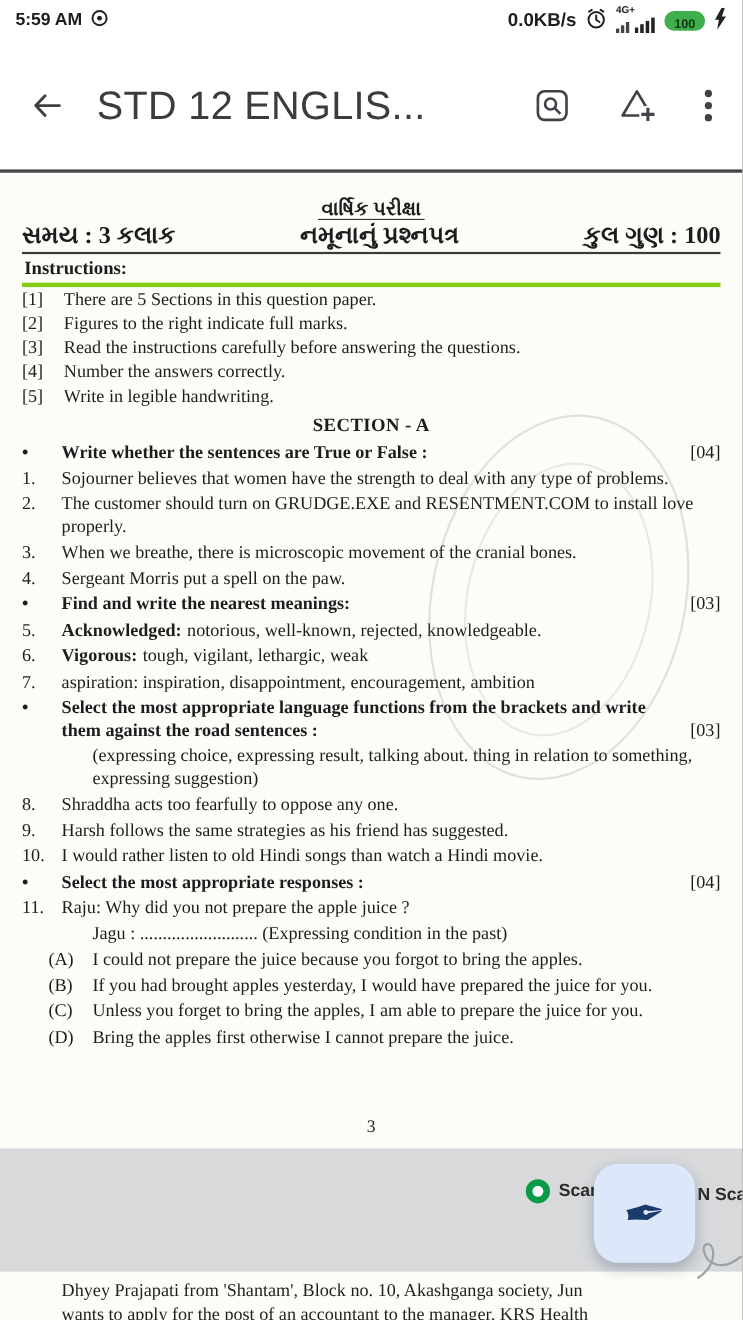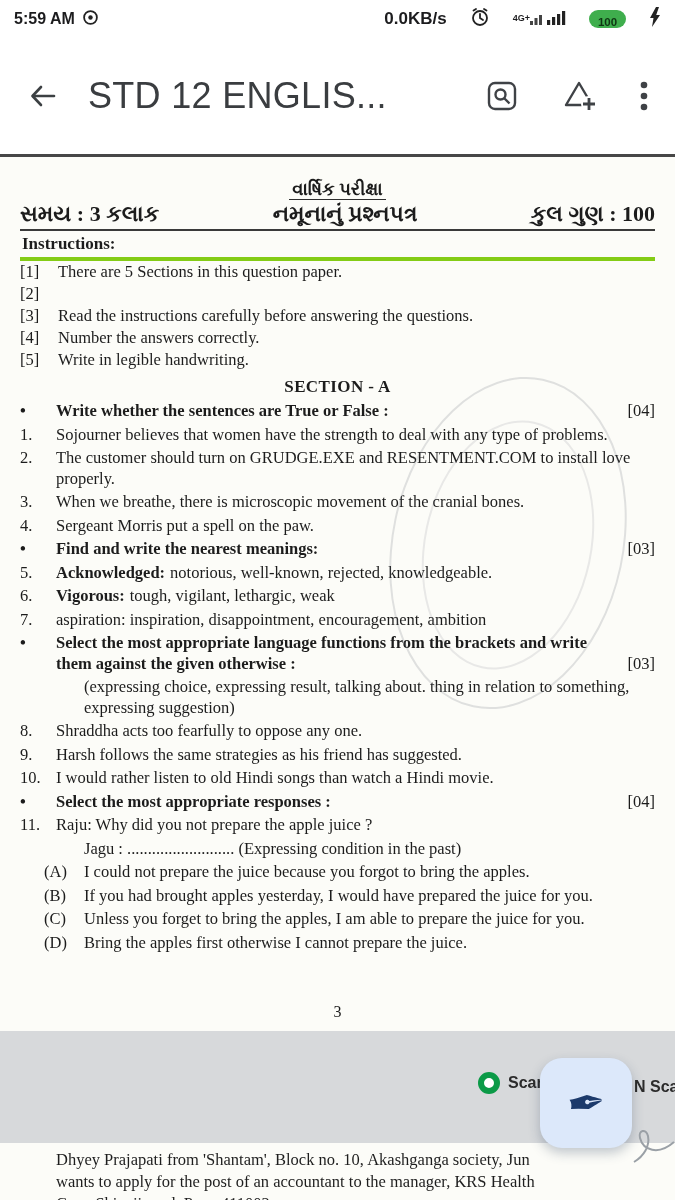--- a/index.html
+++ b/index.html
@@ -4,22 +4,22 @@
 <style>
   *{margin:0;padding:0;box-sizing:border-box}
   html,body{background:#8a8a8a}
   .phone{width:675px;height:1200px;background:#fff;position:relative;overflow:hidden;
          font-family:"Liberation Sans",sans-serif;display:flex;flex-direction:column;margin:0 auto}
 
   
   .status-bar{height:38px;flex:none;display:flex;align-items:center;justify-content:space-between;
               padding:0 14px;color:#1c1c1e;background:#fff}
   .sb-left{display:flex;align-items:center;gap:7px;font-size:16px;font-weight:700}
-  .sb-right{display:flex;align-items:center;gap:23px;font-size:17px;font-weight:700}
-  .net{display:flex;flex-direction:row;align-items:center;line-height:1}
+  .sb-right{display:flex;align-items:center;gap:8px;font-size:17px;font-weight:700}
+  .net{display:flex;flex-direction:column;align-items:flex-start;line-height:1}
   .net-label{font-size:9px;font-weight:700;margin-bottom:1px}
   .sig-row{display:flex;align-items:flex-end;gap:4px}
   .battery{width:37px;height:18px;border-radius:9px;background:#3fae4d;display:flex;align-items:flex-end;
            justify-content:center;font-size:11.5px;font-weight:700;color:#0e3512}
 
   
   .app-bar{height:116px;flex:none;display:flex;align-items:center;padding:0 26px;background:#fff}
   .back-btn{width:34px;height:34px;flex:none;display:flex;align-items:center;justify-content:center;cursor:pointer}
   .app-title{flex:1;font-size:36px;color:#3a3d40;margin-left:28px;white-space:nowrap;overflow:hidden;
              font-weight:400;letter-spacing:.3px}
@@ -61,21 +61,21 @@
              font-weight:700;font-size:16px;color:#2b2b2b;font-family:"Liberation Sans",sans-serif}
   .oken{width:22px;height:22px;border-radius:50%;border:6px solid #0b9a47;background:#fff;flex:none}
   .scan-right{position:absolute;left:634px;top:1078px;font-weight:700;font-size:16px;color:#2b2b2b;
               white-space:nowrap;font-family:"Liberation Sans",sans-serif}
   .fab{position:absolute;left:540px;top:1058px;width:92px;height:90px;border-radius:22px;background:#dce8fa;
        box-shadow:0 5px 12px rgba(40,60,90,.28);display:flex;align-items:center;justify-content:center;cursor:pointer}
   .fab .pen{font-size:46px;color:#1c3a6b;transform:rotate(-8deg);line-height:1}
   .swirl{position:absolute;left:630px;top:1124px}
 
   
-  .next-page{flex:none;height:57px;background:#fcfcf8;padding:6px 40px 0 56px;
+  .next-page{flex:none;height:44px;background:#fcfcf8;padding:6px 40px 0 56px;
              font-family:"Liberation Serif",serif;font-size:16.5px;line-height:22px;color:#1e1e1e;overflow:hidden}
 </style>
 </head>
 <body>
 
 <div class="phone">
 
   <div class="status-bar">
     <div class="sb-left">
       <span>5:59 AM</span>
@@ -174,20 +174,21 @@
     </div>
 
     <div class="inst-head">Instructions:</div>
     <div id="inst-list">
         <div class="inst-row">
           <span class="marker">[1]</span>
           <span class="text"><b class="lead"></b><span class="body">There are 5 Sections in this question paper.</span></span>
         </div>
         <div class="inst-row">
           <span class="marker">[2]</span>
+          <span class="text"><b class="lead"></b><span class="body">Figures to the right indicate full marks.</span></span>
         </div>
         <div class="inst-row">
           <span class="marker">[3]</span>
           <span class="text"><b class="lead"></b><span class="body">Read the instructions carefully before answering the questions.</span></span>
         </div>
         <div class="inst-row">
           <span class="marker">[4]</span>
           <span class="text"><b class="lead"></b><span class="body">Number the answers correctly.</span></span>
         </div>
         <div class="inst-row">
@@ -238,21 +239,21 @@
           <span class="text"><b class="lead">Vigorous:</b><span class="body">tough, vigilant, lethargic, weak</span></span>
           <span class="marks"></span>
         </div>
         <div class="item">
           <span class="marker">7.</span>
           <span class="text"><span class="body">aspiration: inspiration, disappointment, encouragement, ambition</span></span>
           <span class="marks"></span>
         </div>
         <div class="item bold">
           <span class="marker">•</span>
-          <span class="text"><span class="body">Select the most appropriate language functions from the brackets and write them against the given otherwise :</span></span>
+          <span class="text"><span class="body">Select the most appropriate language functions from the brackets and write them against the road sentences :</span></span>
           <span class="marks">[03]</span>
         </div>
         <div class="item indent">
           <span class="marker"></span>
           <span class="text"><span class="body">(expressing choice, expressing result, talking about. thing in relation to something, expressing suggestion)</span></span>
           <span class="marks"></span>
         </div>
         <div class="item">
           <span class="marker">8.</span>
           <span class="text"><span class="body">Shraddha acts too fearfully to oppose any one.</span></span>

